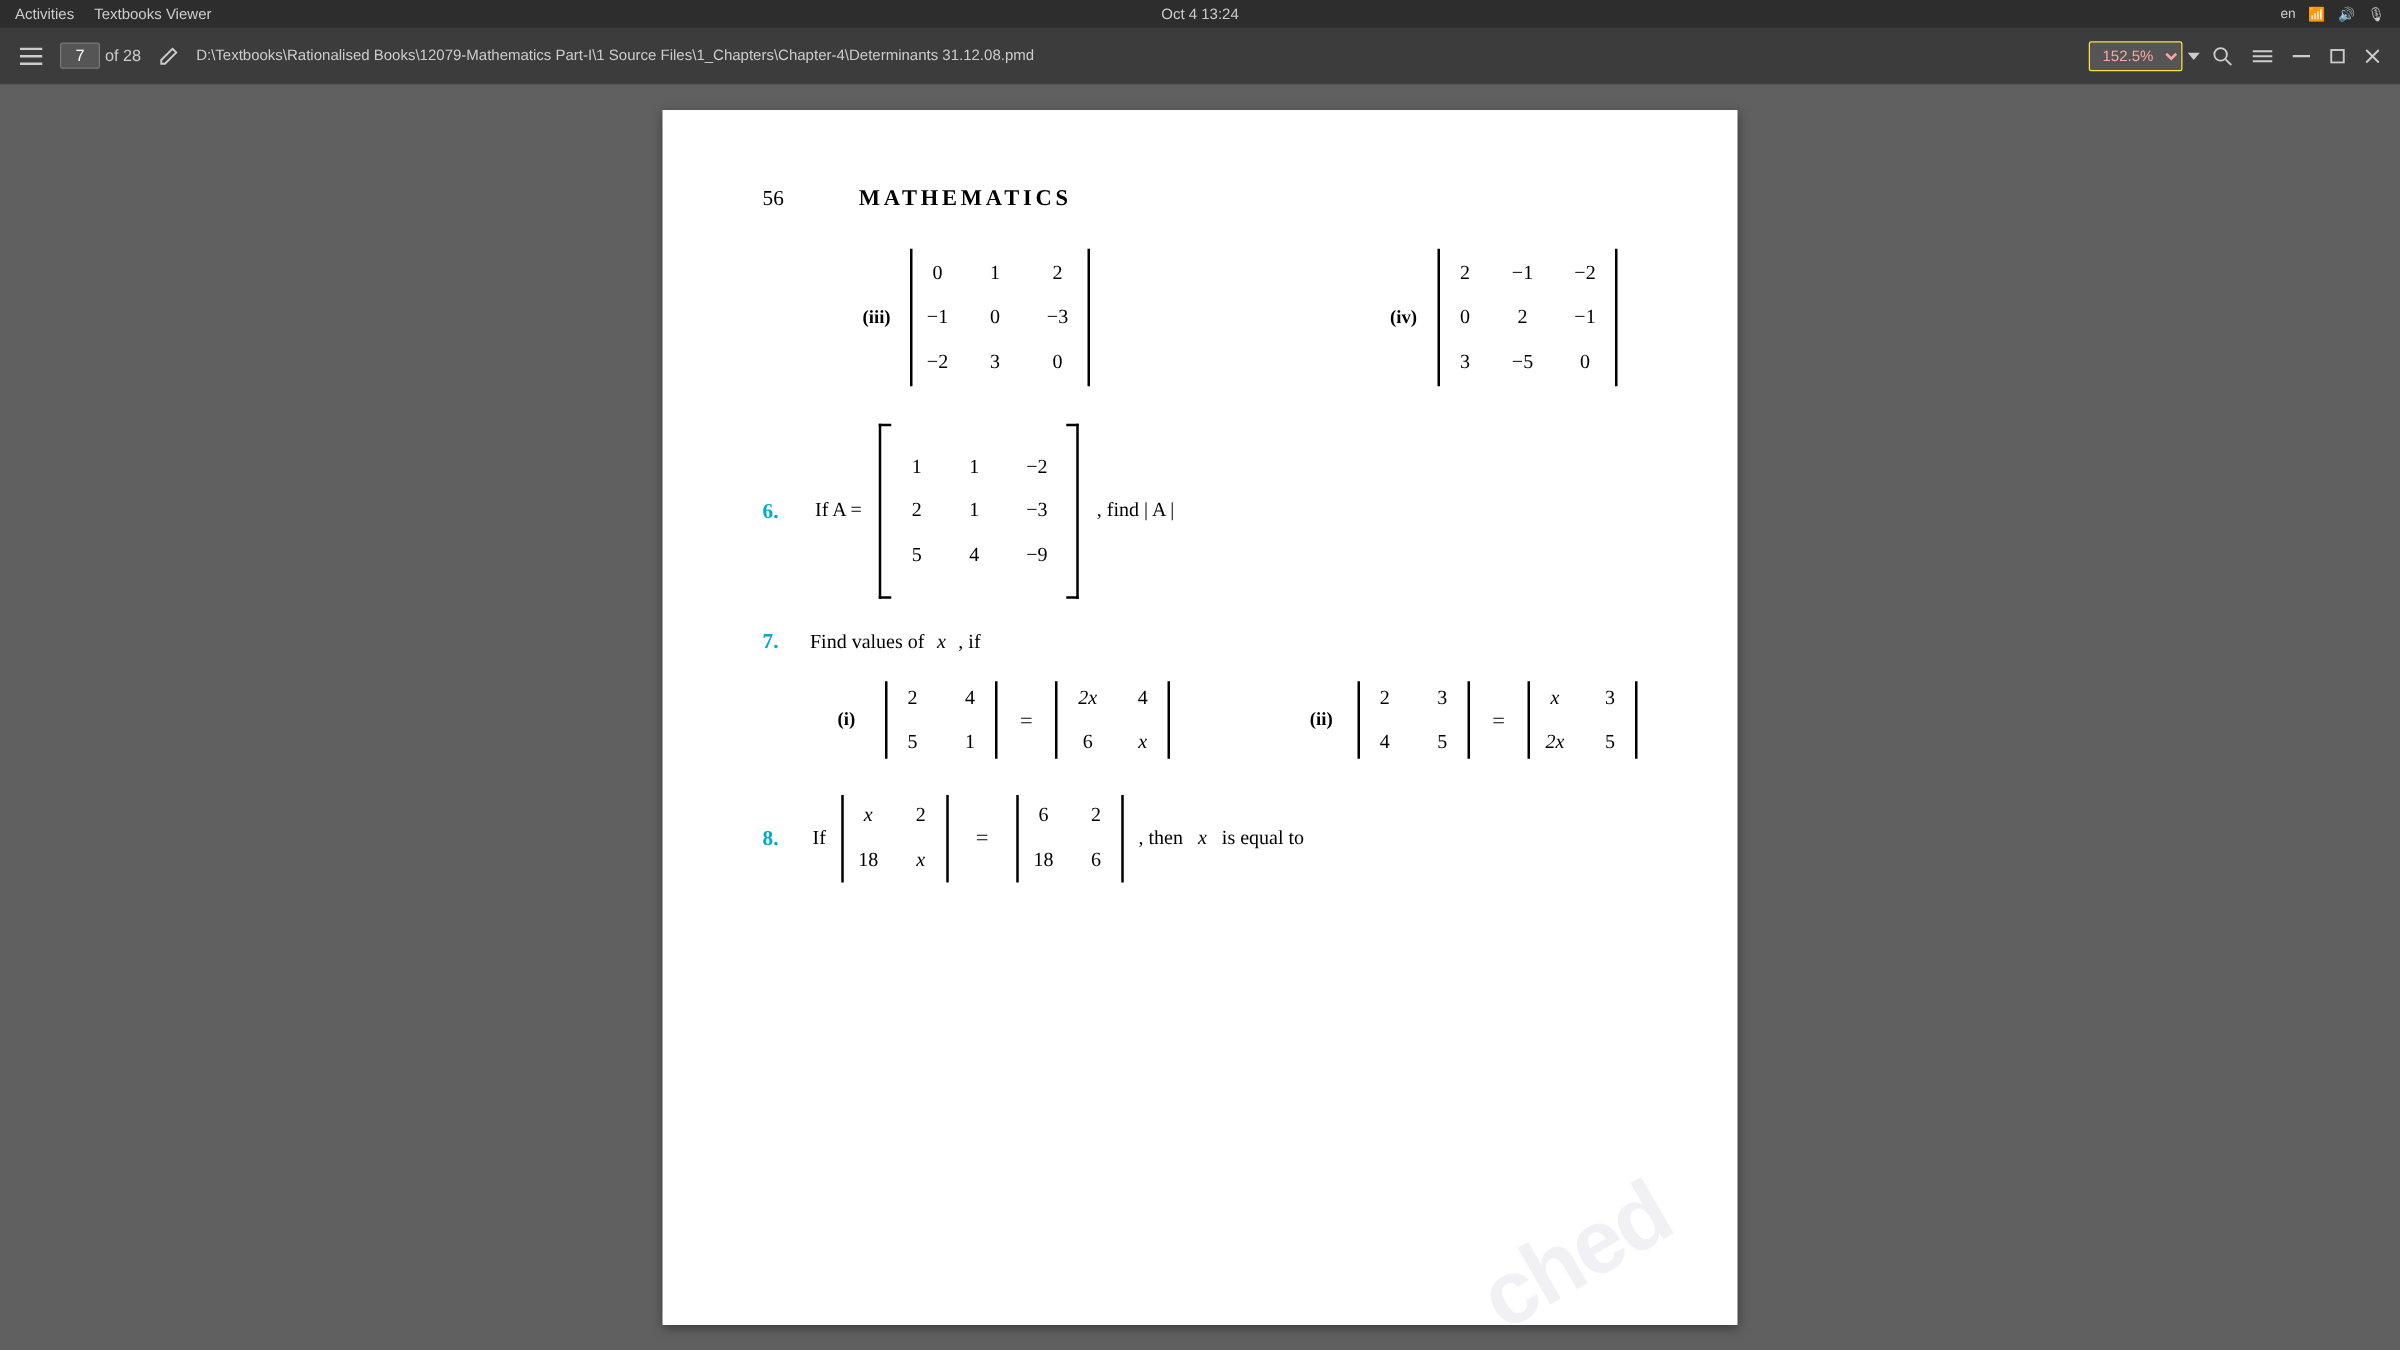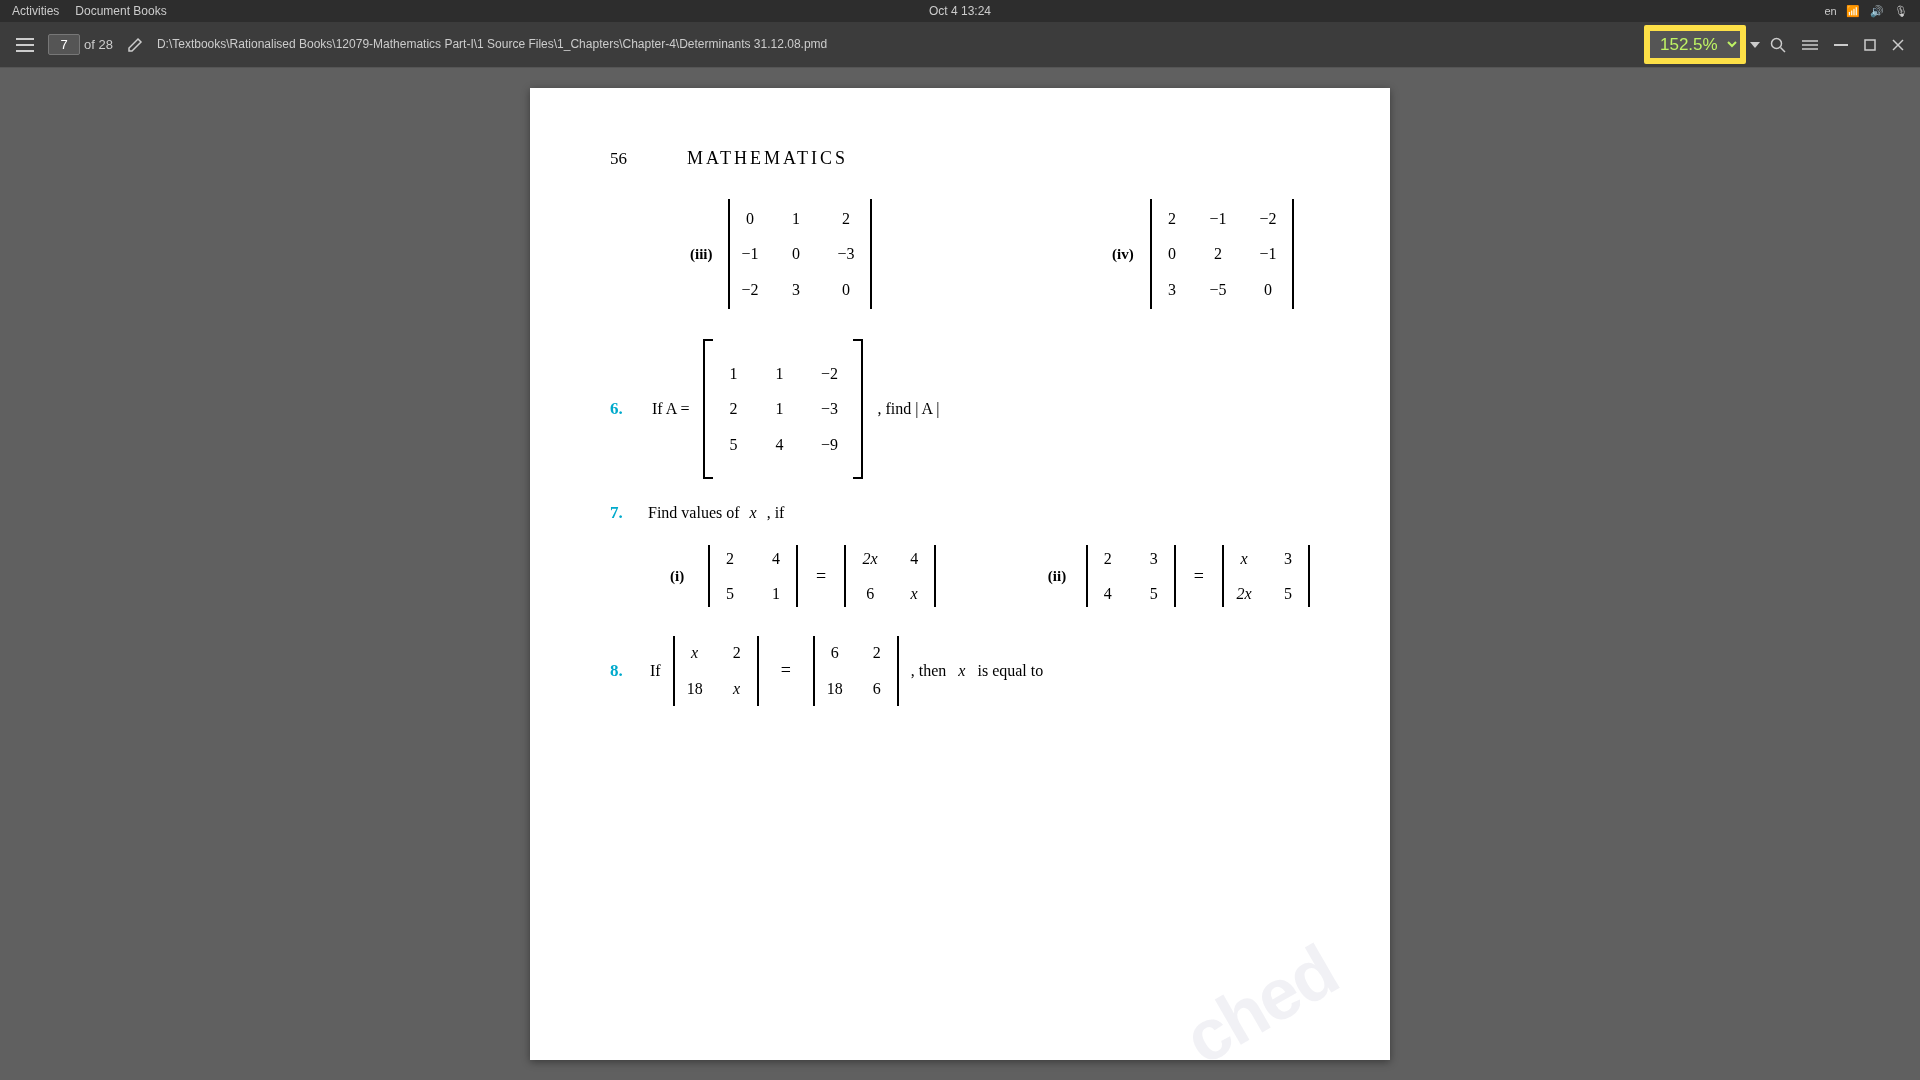--- a/index.html
+++ b/index.html
@@ -39,21 +39,21 @@
     #file-path {
       flex: 1; text-align: left; color: #bbb; font-family: sans-serif; font-size: 11px;
       line-height: 1.2;
     }
     #file-path .main-path { font-size: 12px; color: #ccc; }
     #file-path .sub-path { font-size: 10px; color: #999; }
     #zoom-control {
       display: flex; align-items: center; gap: 4px;
     }
     #zoom-select {
-      background: #555; border: 6px solid #fde047; color: #bef264; font-size: 17px;
+      background: #555; border: 1px solid #fde047; color: #fca5a5; font-size: 12px;
       padding: 3px 6px; border-radius: 2px; cursor: pointer;
     }
     .toolbar-right { display: flex; align-items: center; gap: 4px; margin-left: auto; }
 
     
     #content {
       position: absolute; top: 68px; left: 0; right: 0; bottom: 0;
       background: #606060; display: flex; justify-content: center;
       overflow-y: auto; padding: 20px 0;
     }
@@ -74,21 +74,21 @@
       pointer-events: none; user-select: none;
       letter-spacing: -2px;
     }
 
     
     .page-header {
       display: flex; align-items: baseline; gap: 60px;
       margin-bottom: 30px; border-bottom: none;
     }
     .page-number { font-size: 17px; font-weight: normal; }
-    .page-title { font-size: 18px; font-weight: normal; letter-spacing: 3px; }
+    .page-title { font-size: 18px; font-weight: bold; letter-spacing: 3px; }
     .problem-num {
       color: #00aacc; font-size: 17px; font-weight: bold;
       min-width: 28px;
     }
 
     
     .matrix-grid {
       display: grid;
       gap: 0 18px;
       align-items: center;
@@ -111,21 +111,21 @@
 
     
     .section { margin-bottom: 24px; }
   </style>
 </head>
 <body>
 
 <div id="titlebar">
   <div class="left">
     <span>Activities</span>
-    <span>Document Books</span>
+    <span>Textbooks Viewer</span>
   </div>
   <div class="center">
     <span>Oct 4  13:24</span>
   </div>
   <div class="right">
     <span>en</span>
     <span>📶</span>
     <span>🔊</span>
     <span>🎙</span>
   </div>

